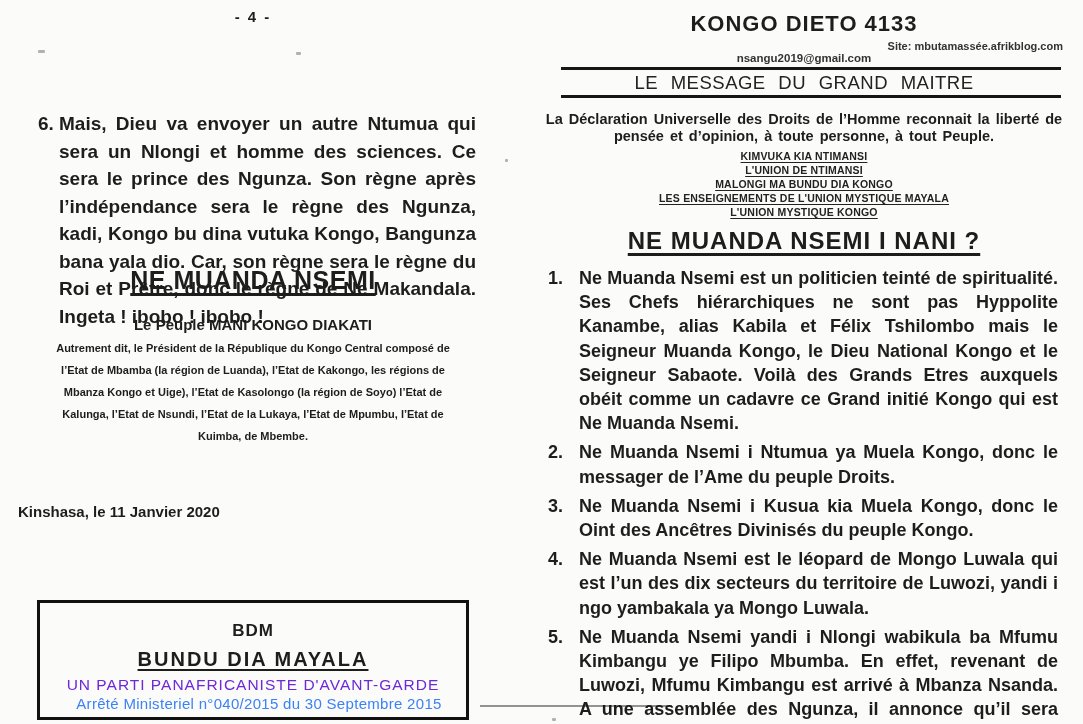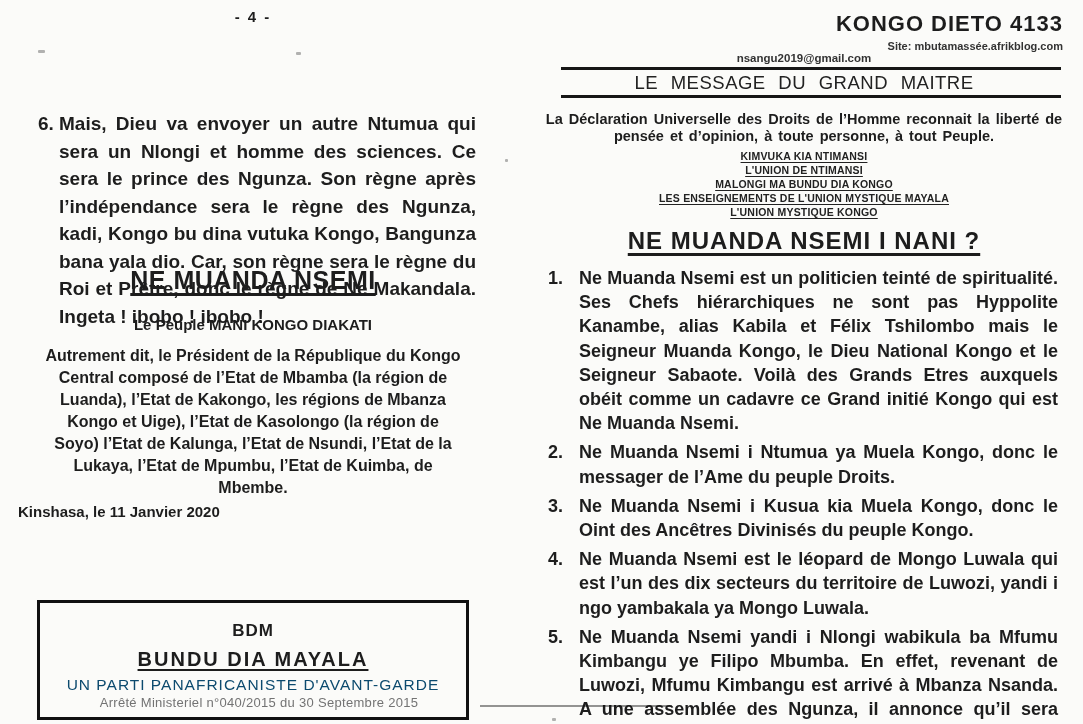--- a/index.html
+++ b/index.html
@@ -18,33 +18,33 @@
   .pl-para{position:absolute;top:110px;left:8px;width:438px;line-height:27.5px;
     font-size:19px;font-weight:600;}
   .pl-para .pnum{position:absolute;left:0;top:0;}
   .pl-para .ptxt{display:block;margin-left:21px;text-align:justify;}
   .pl-heading{position:absolute;top:266px;left:0;width:100%;text-align:center;
     font-size:25px;font-weight:700;letter-spacing:.5px;
     text-decoration:underline;text-decoration-thickness:2.5px;text-underline-offset:4px;}
   .pl-sub1{position:absolute;top:316px;left:0;width:100%;text-align:center;
     font-size:15px;font-weight:700;}
   .pl-subbody{position:absolute;top:337px;left:13px;width:420px;text-align:center;
-    font-size:16px;font-weight:700;line-height:22px;margin-top:8px;}
+    font-size:11px;font-weight:700;line-height:22px;}
   .pl-dateline{position:absolute;top:503px;left:0;width:100%;text-align:left;
     font-size:15px;font-weight:700;transform:translateX(-12px);}
   .party-box{position:absolute;top:600px;left:7px;width:426px;height:96px;
     border:3px solid #111;text-align:center;padding-top:18px;}
   .pb-acronym{font-size:17px;font-weight:700;letter-spacing:1px;}
   .pb-name{font-size:20px;font-weight:700;letter-spacing:2px;margin-top:7px;
     text-decoration:underline;text-decoration-thickness:2px;text-underline-offset:3px;}
-  .pb-tagline{font-size:15.5px;font-weight:500;letter-spacing:1px;margin-top:5px;color:#0c4a6e;}
-  .pb-decree{font-size:13px;font-weight:500;letter-spacing:.3px;margin-top:1px;color:#737373;margin-left:12px;}
+  .pb-tagline{font-size:15.5px;font-weight:500;letter-spacing:1px;margin-top:5px;color:#6d28d9;}
+  .pb-decree{font-size:15px;font-weight:500;letter-spacing:.3px;margin-top:1px;color:#3b82f6;margin-left:12px;}
   
   .page-right{position:absolute;left:545px;top:0;width:518px;height:724px;}
-  .pr-title{position:absolute;top:11px;left:0;width:100%;text-align:right;
+  .pr-title{position:absolute;top:11px;left:0;width:100%;text-align:center;
     font-size:22px;font-weight:700;letter-spacing:1px;}
   .pr-site{position:absolute;top:40px;left:0;width:100%;text-align:right;
     font-size:11px;font-weight:600;color:#333;}
   .pr-email{position:absolute;top:52px;left:0;width:100%;text-align:center;
     font-size:11.5px;font-weight:600;color:#333;}
   .pr-rule{position:absolute;left:16px;right:2px;height:2.5px;background:#161616;}
   .pr-rule.r1{top:67px;}
   .pr-rule.r2{top:95px;}
   .pr-banner{position:absolute;top:72px;left:0;width:100%;text-align:center;
     font-size:18.5px;font-weight:400;letter-spacing:.5px;word-spacing:7px;color:#222;}

